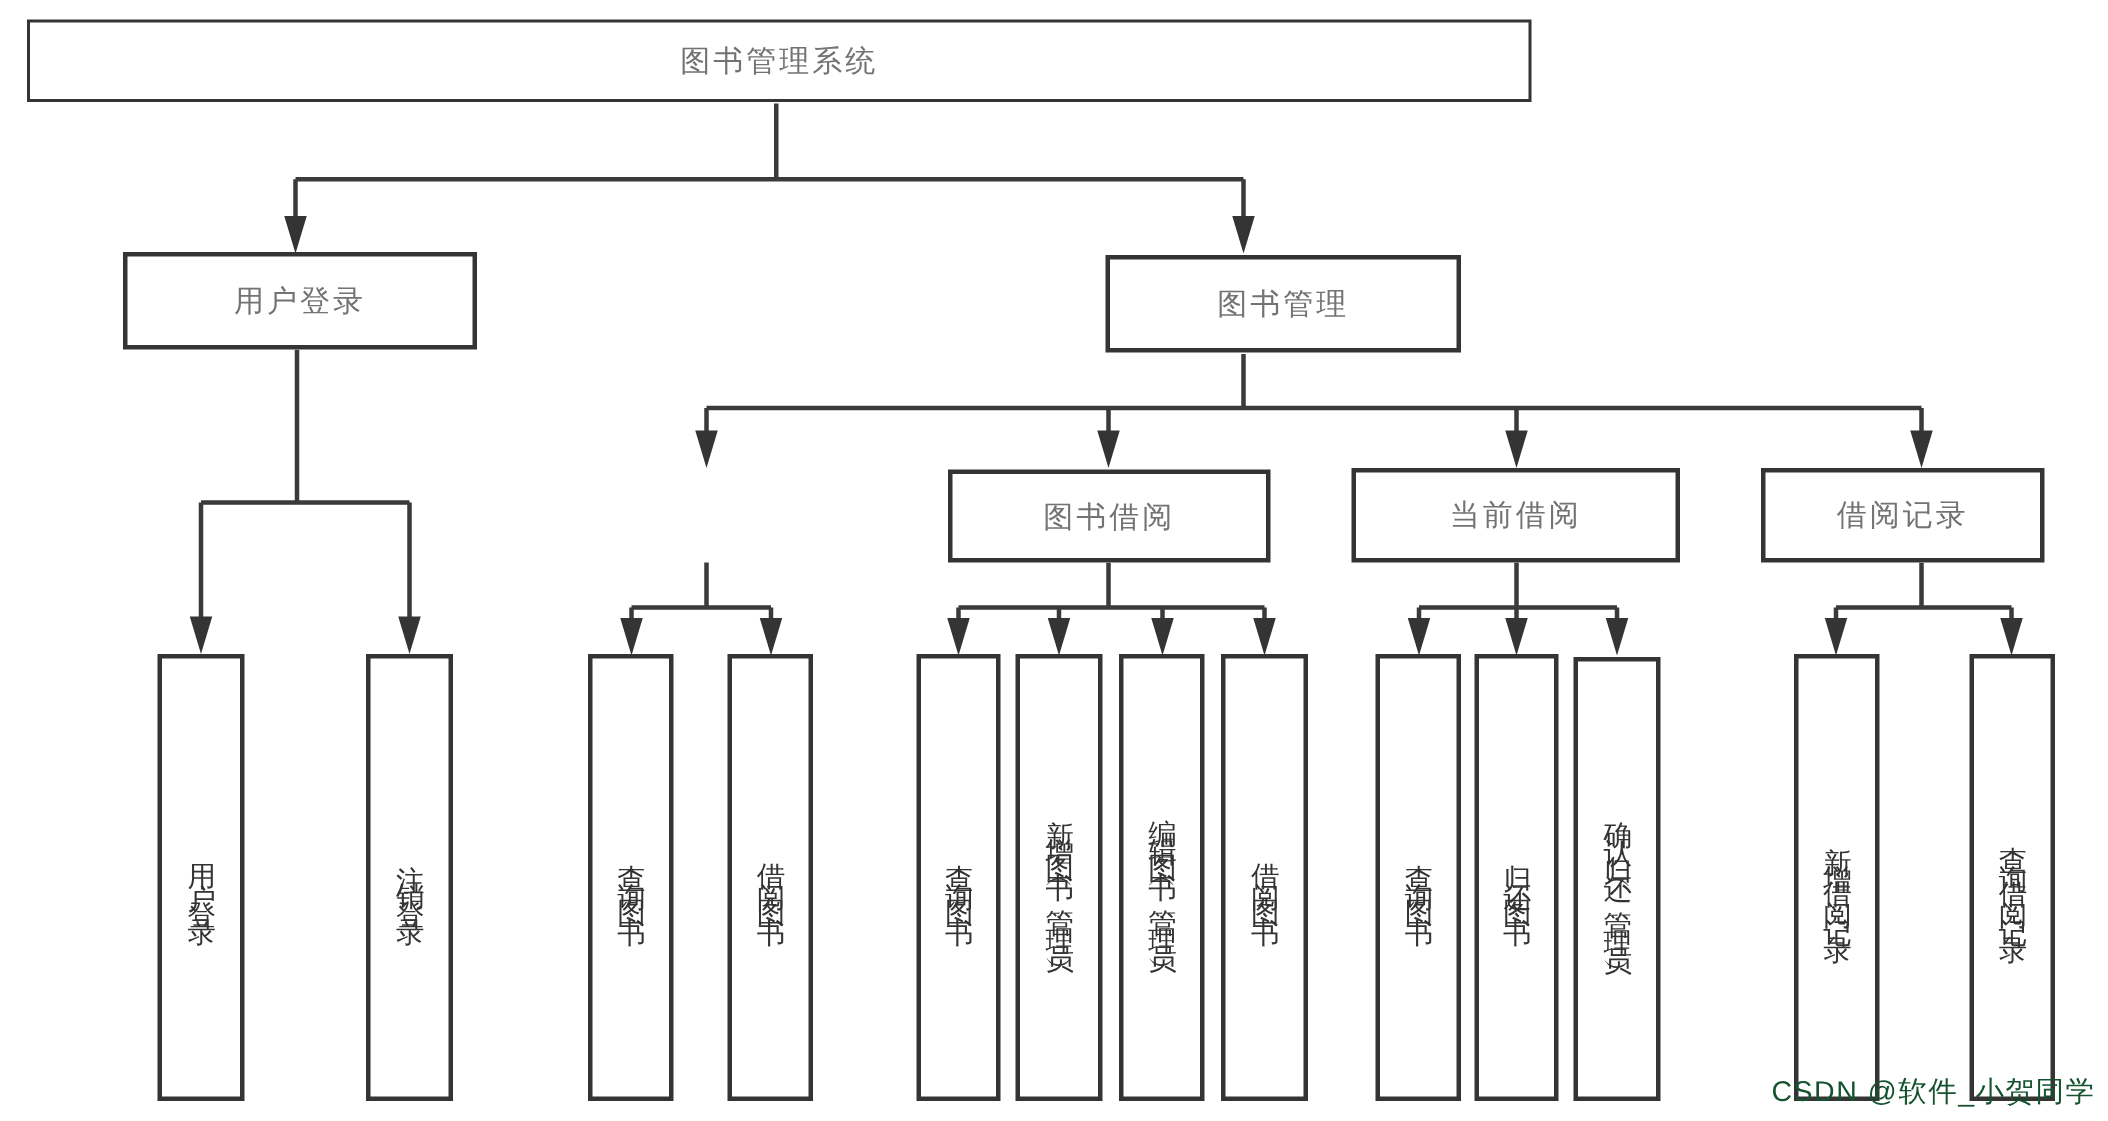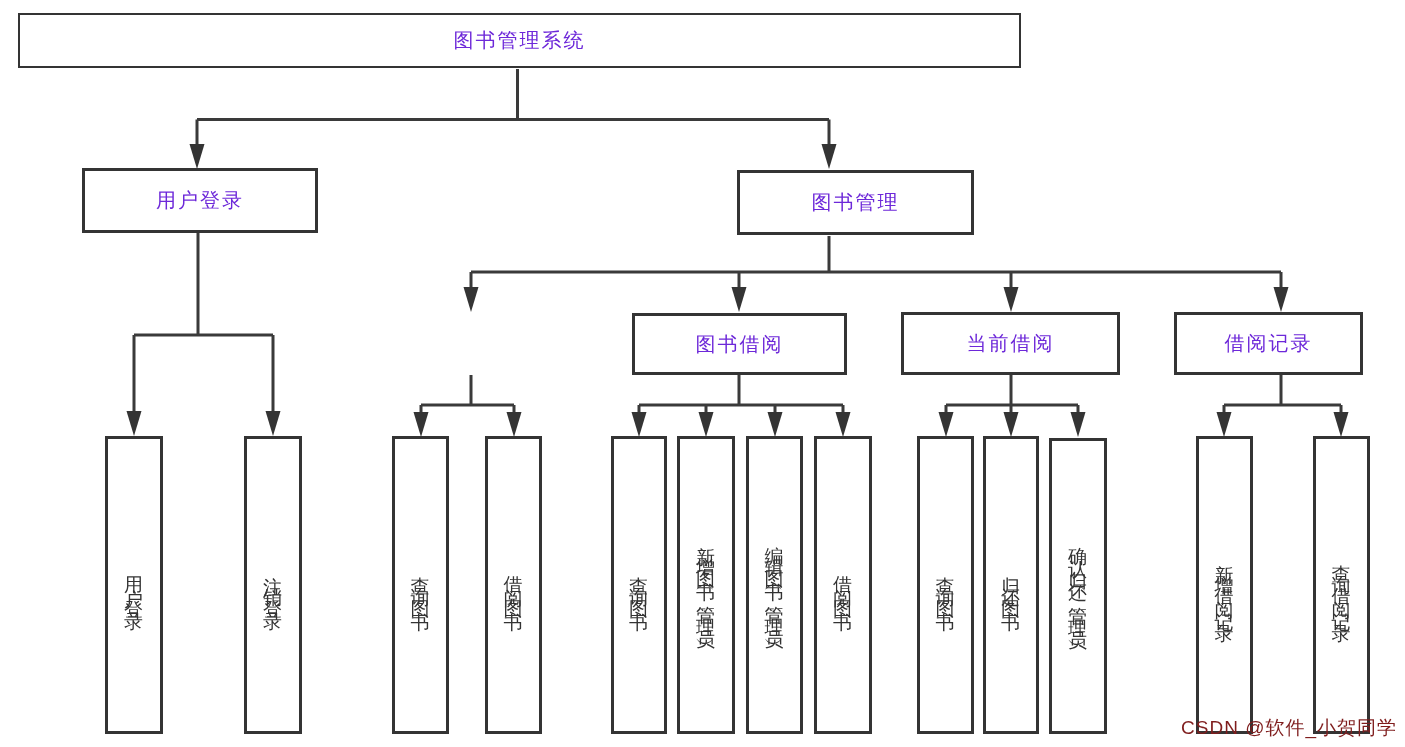--- a/index.html
+++ b/index.html
@@ -24,37 +24,37 @@
     display: flex;
     align-items: center;
     justify-content: center;
     color: #333333;
   }
   .node.root { border-width: 2.5px; }
   .hlabel {
     font-size: 20px;
     letter-spacing: 2px;
     white-space: nowrap;
-    color: #6d28d9;
+    color: #737373;
   }
   .leaf .vlabel {
     writing-mode: vertical-rl;
     text-orientation: mixed;
     font-size: 19px;
     letter-spacing: 12px;
     line-height: 1;
     color: #333333;
     white-space: nowrap;
   }
   .watermark {
     position: absolute;
     right: 8px;
     bottom: 6px;
     font-size: 19px;
-    color: #7f1d1d;
+    color: #14532d;
     letter-spacing: 1px;
     white-space: nowrap;
   }
 </style>
 </head>
 <body>
 
 <div class="canvas">
 
   <svg class="connectors" viewBox="0 0 1405 747" xmlns="http://www.w3.org/2000/svg">

